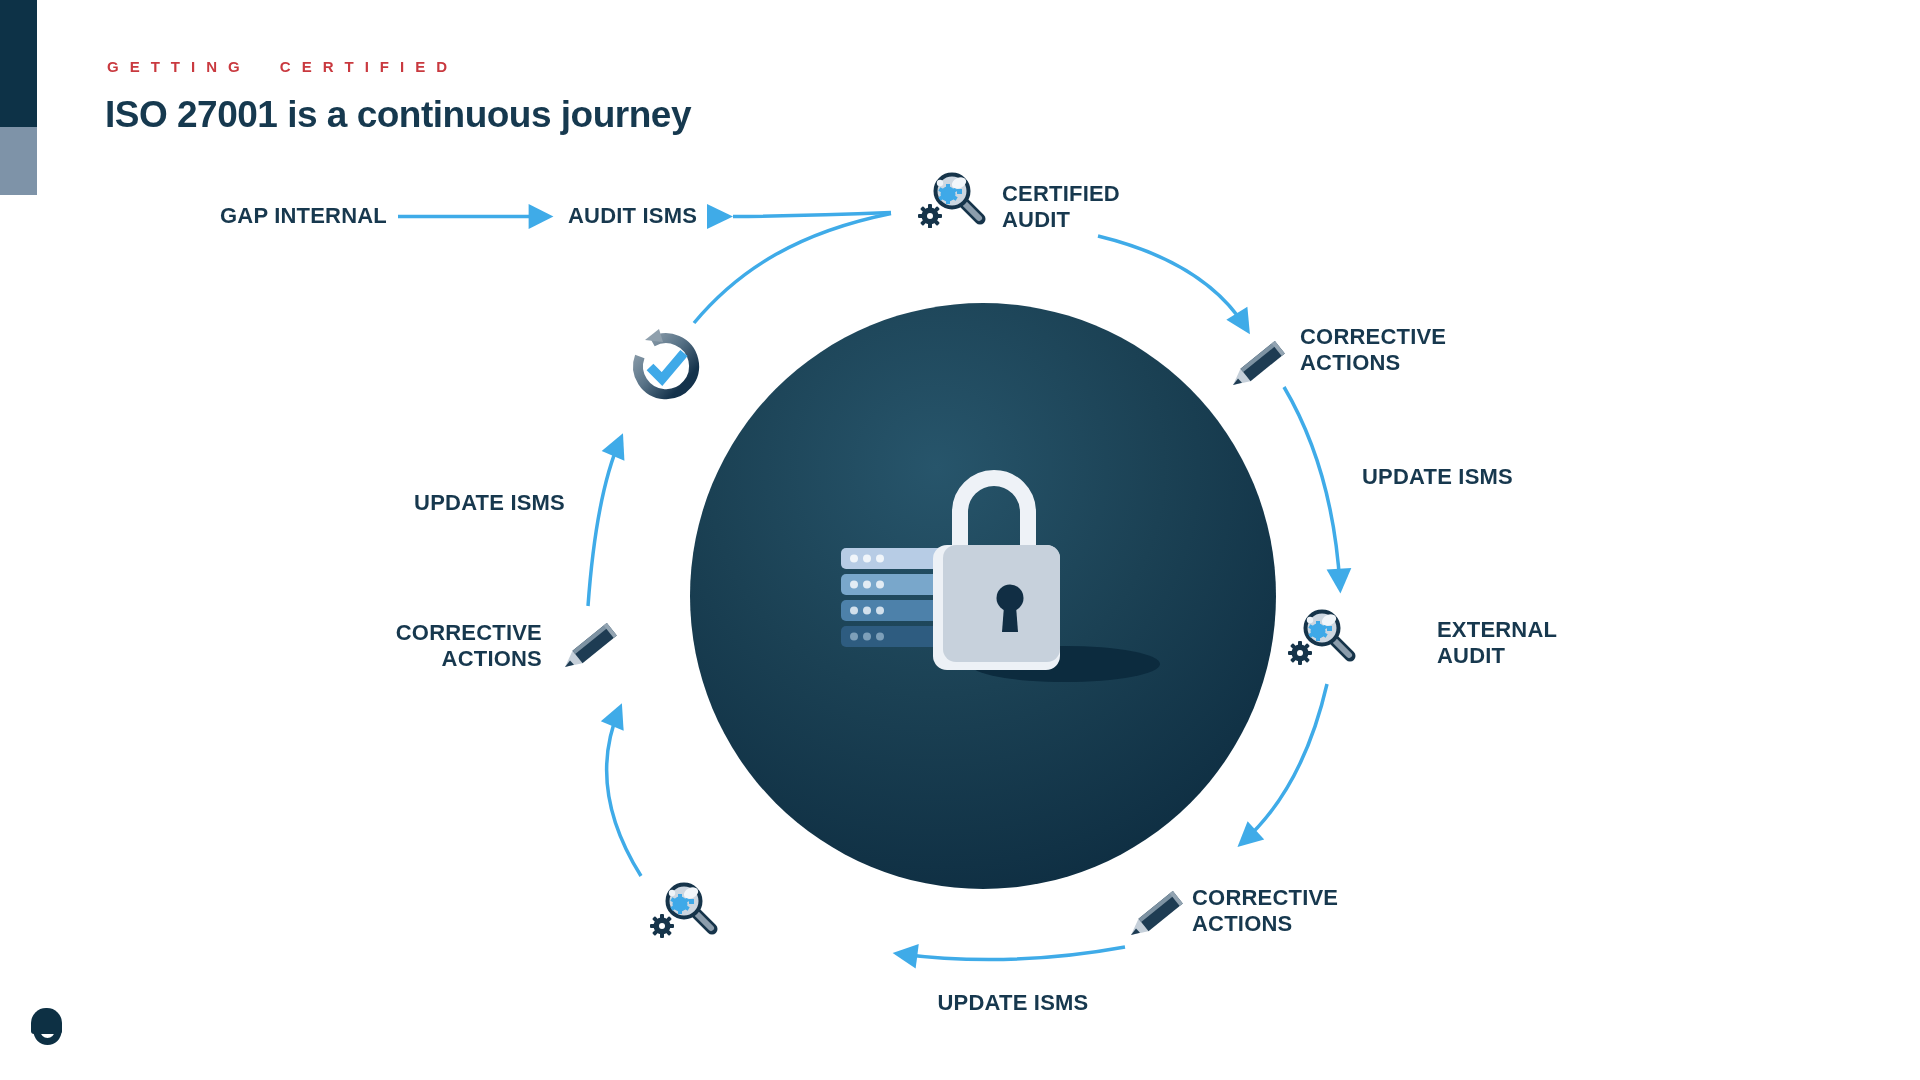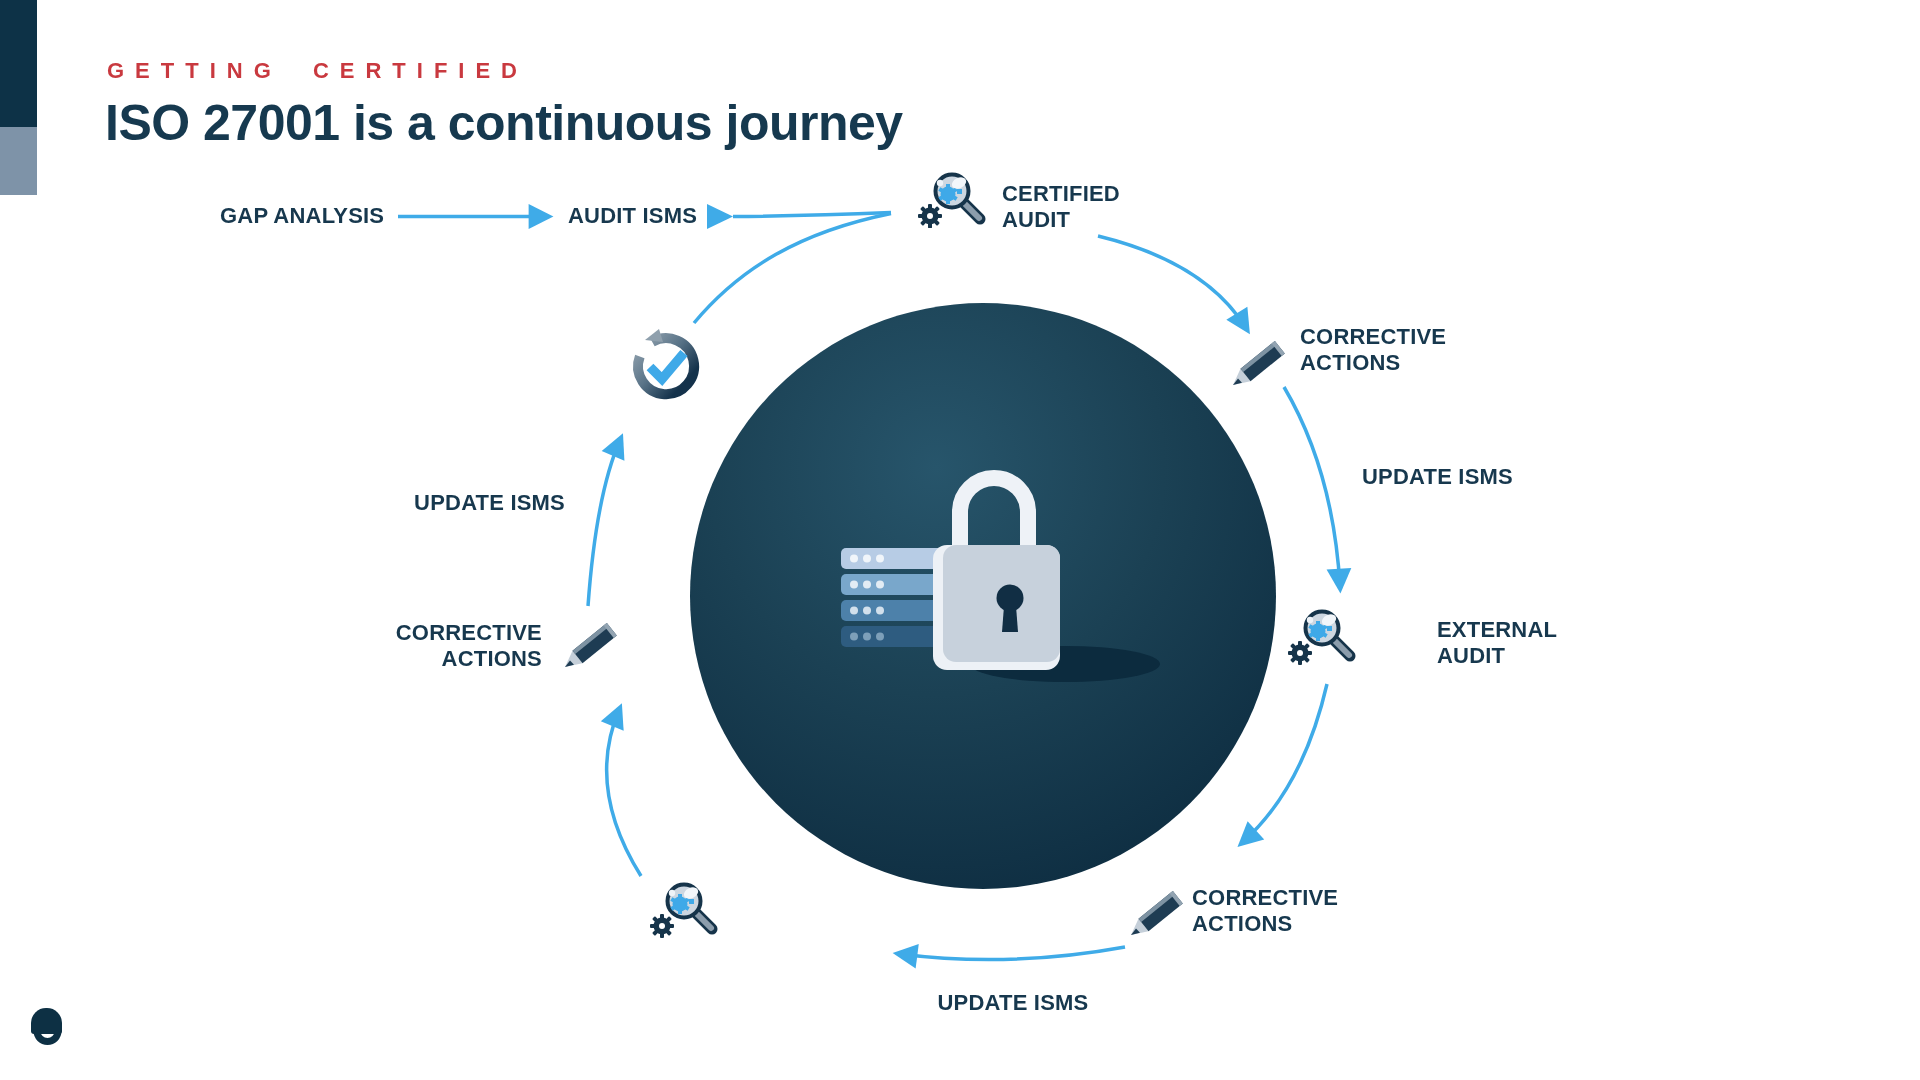--- a/index.html
+++ b/index.html
@@ -5,26 +5,26 @@
   html,body{margin:0;padding:0;background:#ffffff;}
   .stage{
     position:relative;width:1920px;height:1080px;overflow:hidden;
     font-family:"Liberation Sans",sans-serif;background:#ffffff;
   }
   .bar{position:absolute;left:0;width:37px;}
   .bar-dark{top:0;height:127px;background:#0d3247;}
   .bar-slate{top:127px;height:68px;background:#7e93a8;}
   .eyebrow{
     position:absolute;left:107px;top:58px;
-    font-size:22px;font-weight:700;letter-spacing:11px;word-spacing:14px;
+    font-size:15px;font-weight:700;letter-spacing:11px;word-spacing:14px;
     color:#c9393f;white-space:nowrap;
   }
   .title{
     position:absolute;left:105px;top:94px;
-    font-size:50px;font-weight:700;letter-spacing:-0.5px;
+    font-size:37px;font-weight:700;letter-spacing:-0.5px;
     color:#16394f;white-space:nowrap;text-align:right;
   }
   .lbl{
     position:absolute;font-size:22px;font-weight:700;line-height:26px;
     color:#17384e;white-space:nowrap;letter-spacing:0.2px;
   }
   .lbl.right{text-align:right;}
   .lbl.center{text-align:center;}
   .big-circle{
     position:absolute;left:690px;top:303px;width:586px;height:586px;border-radius:50%;
@@ -106,21 +106,21 @@
       <path d="M1284,387 Q1333,470 1340,586" marker-end="url(#ah)"></path>
       <path d="M1327,684 Q1303,788 1243,842" marker-end="url(#ah)"></path>
       <path d="M1125,947 Q1010,968 900,954" marker-end="url(#ah)"></path>
       <path d="M641,876 Q586,788 619,710" marker-end="url(#ah)"></path>
       <path d="M588,606 Q596,495 620,440" marker-end="url(#ah)"></path>
     </g>
     <polygon points="707,204 733,216.5 707,229" fill="#3fabe8"></polygon>
   </svg>
 
   <div class="lbl" style="left:220px;top:203px;">
-    <span>GAP ANALYSIS</span>
+    <span>GAP INTERNAL</span>
   </div>
   <div class="lbl" style="left:568px;top:203px;">
     <span>AUDIT ISMS</span>
   </div>
   <div class="lbl" style="left:1002px;top:181px;">
     <div>CERTIFIED</div>
     <div>AUDIT</div>
   </div>
   <div class="lbl" style="left:1300px;top:324px;">
     <div>CORRECTIVE</div>

